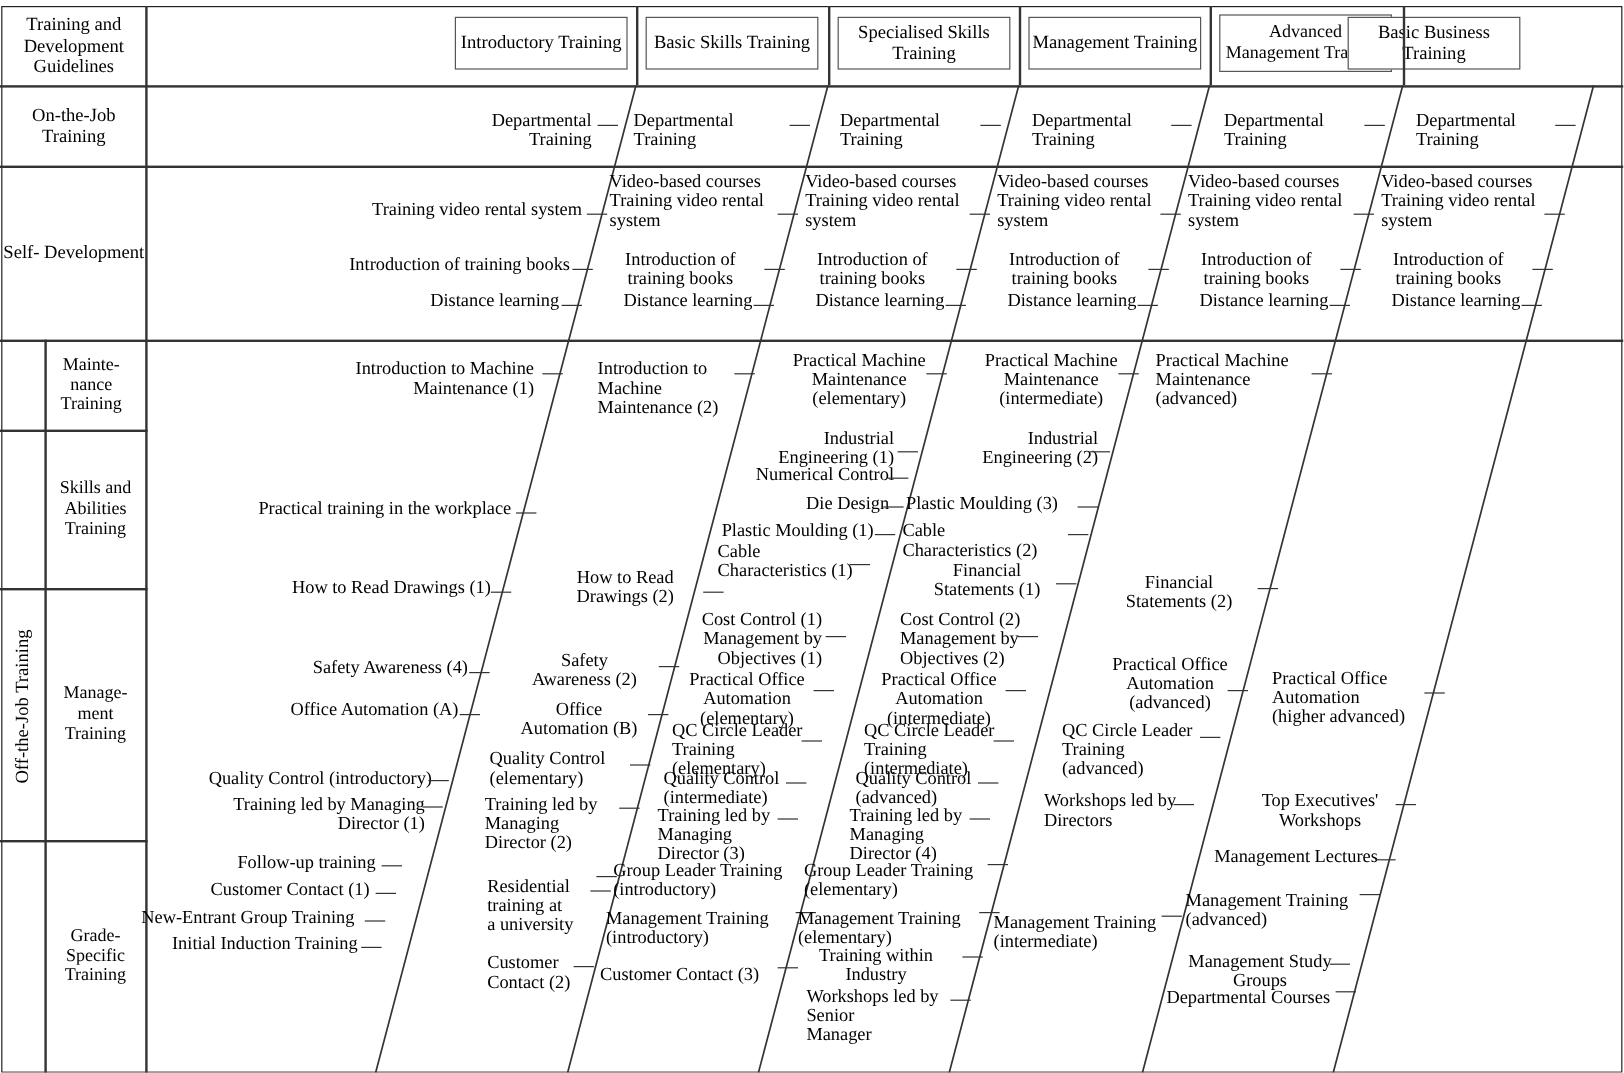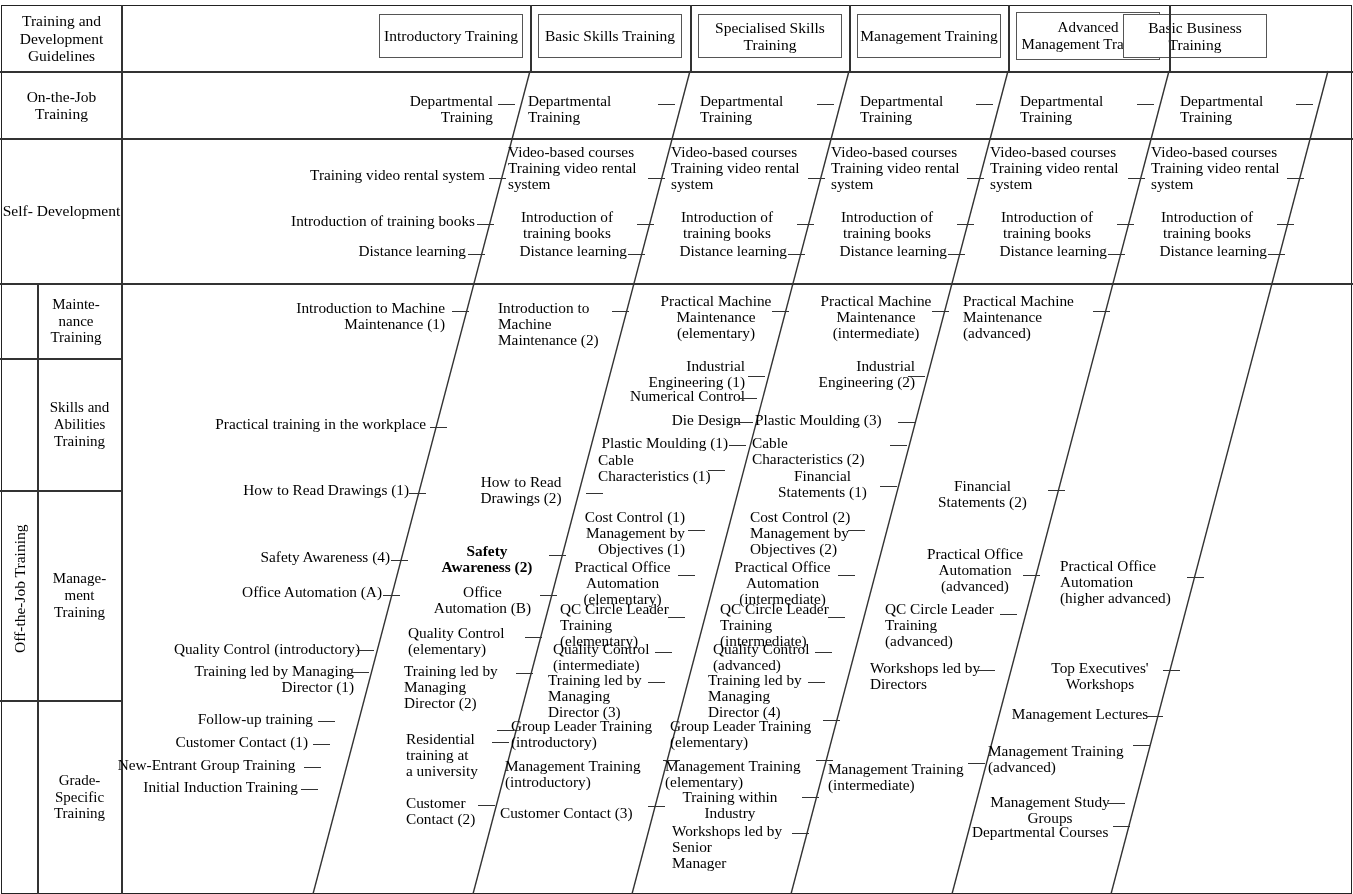--- a/index.html
+++ b/index.html
@@ -244,21 +244,21 @@
   <div class="ent" style="left:150px;top:549px;width:240px;">Safety Awareness (4)</div>
   <div class="dash" style="left:391px;top:560px;"></div>
   <div class="ent" style="left:150px;top:584px;width:232px;">Office Automation (A)</div>
   <div class="dash" style="left:383px;top:595px;"></div>
   <div class="ent" style="left:120px;top:641px;width:240px;">Quality Control (introductory)</div>
   <div class="dash" style="left:357px;top:650px;"></div>
   <div class="ent" style="left:120px;top:663px;width:234px;">Training led by Managing
 Director (1)</div>
   <div class="dash" style="left:352px;top:672px;"></div>
 
-  <div class="ent C" style="left:427px;top:543px;width:120px;font-weight:bold;">Safety
+  <div class="ent C" style="left:427px;top:543px;width:120px;">Safety
 Awareness (2)</div>
   <div class="dash" style="left:549px;top:555px;"></div>
   <div class="ent C" style="left:420px;top:584px;width:125px;">Office
 Automation (B)</div>
   <div class="dash" style="left:540px;top:595px;"></div>
   <div class="ent L" style="left:408px;top:625px;width:130px;">Quality Control
 (elementary)</div>
   <div class="dash" style="left:525px;top:637px;"></div>
   <div class="ent L" style="left:404px;top:663px;width:120px;">Training led by
 Managing

